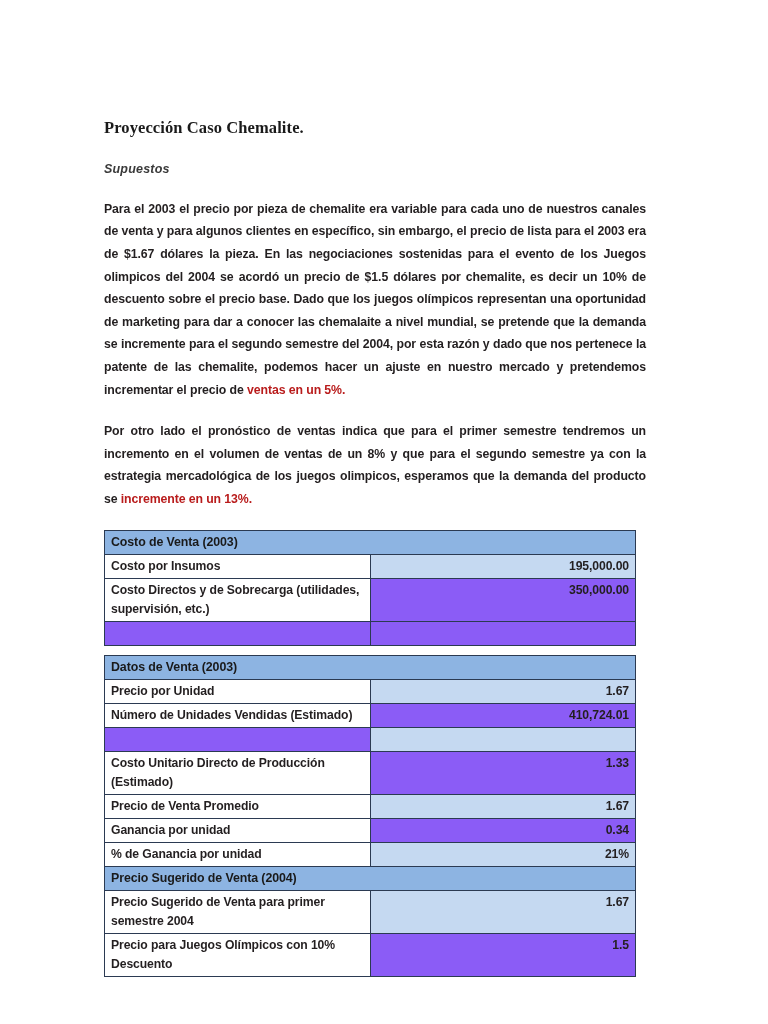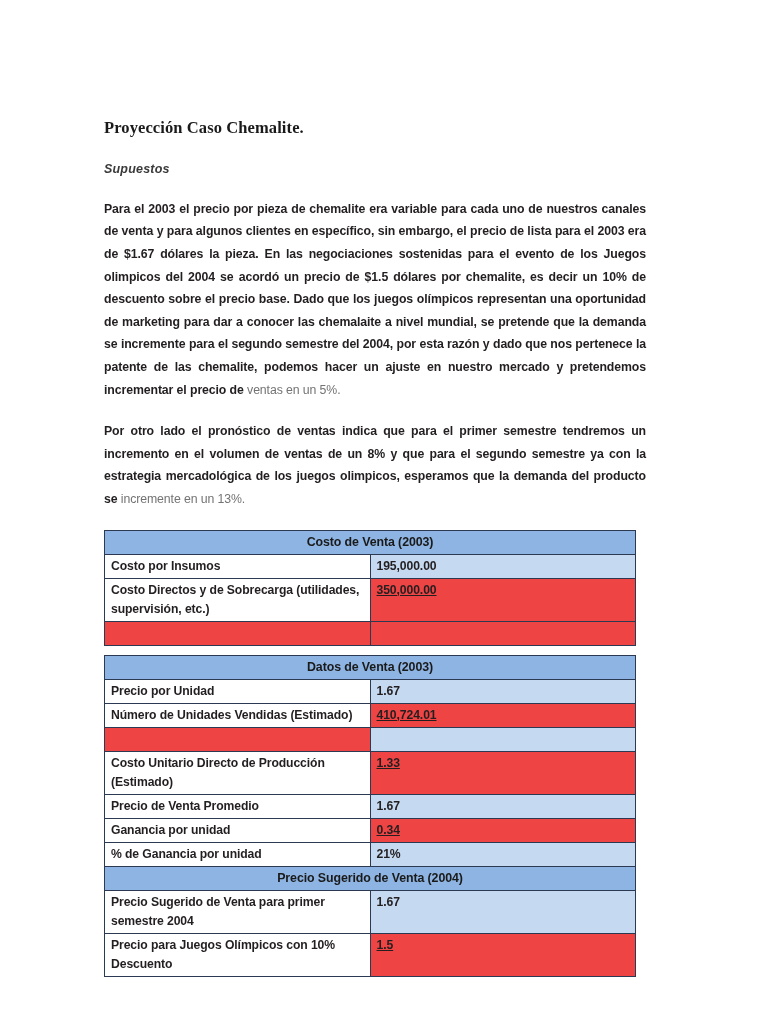--- a/index.html
+++ b/index.html
@@ -48,22 +48,22 @@
   p.body-par {
     font-size: 12.3px;
     line-height: 22.6px;
     color: #231f20;
     text-align: justify;
     margin: 0 0 19px 0;
     font-weight: 600;
     letter-spacing: -0.1px;
   }
   .red {
-    color: #737373;
-    font-weight: 400;
+    color: #b91c1c;
+    font-weight: 700;
   }
 
   
   table.sheet {
     border-collapse: collapse;
     width: 532px;
     table-layout: fixed;
     margin: 0;
   }
   table.sheet td {
@@ -71,32 +71,31 @@
     padding: 2px 6px;
     font-size: 12.2px;
     color: #231f20;
     vertical-align: top;
     line-height: 19px;
     height: 19px;
     font-weight: 600;
     letter-spacing: -0.1px;
   }
   td.lbl { width: 394px; }
-  td.val { width: 136px; text-align: left; }
+  td.val { width: 136px; text-align: right; }
 
   tr.hdr td {
     background: #8DB4E2;
-    text-align: center;
     font-weight: bold;
     font-size: 12.4px;
     color: #1a1a1a;
     border-color: #2b3a52;
   }
   td.shade { background: #C5D9F1; }
-  td.white { background: #ef4444; text-decoration: underline; }
+  td.white { background: #8b5cf6; }
   tr.bold td { font-weight: bold; }
   .spacer-gap { height: 9px; }
   .tbl-wrap { margin-top: 12px; }
 </style>
 </head>
 <body>
 
 <div class="page">
   <div class="content">
 

